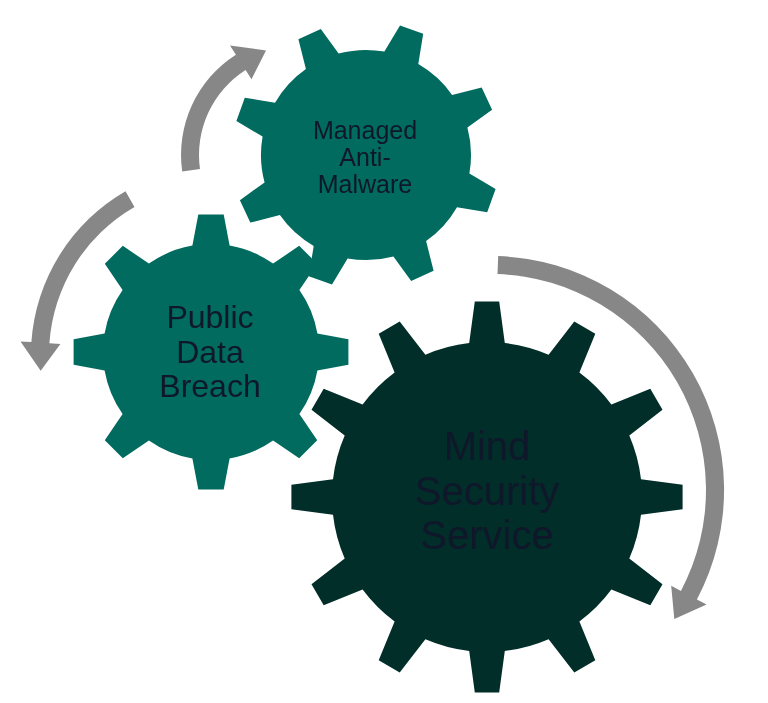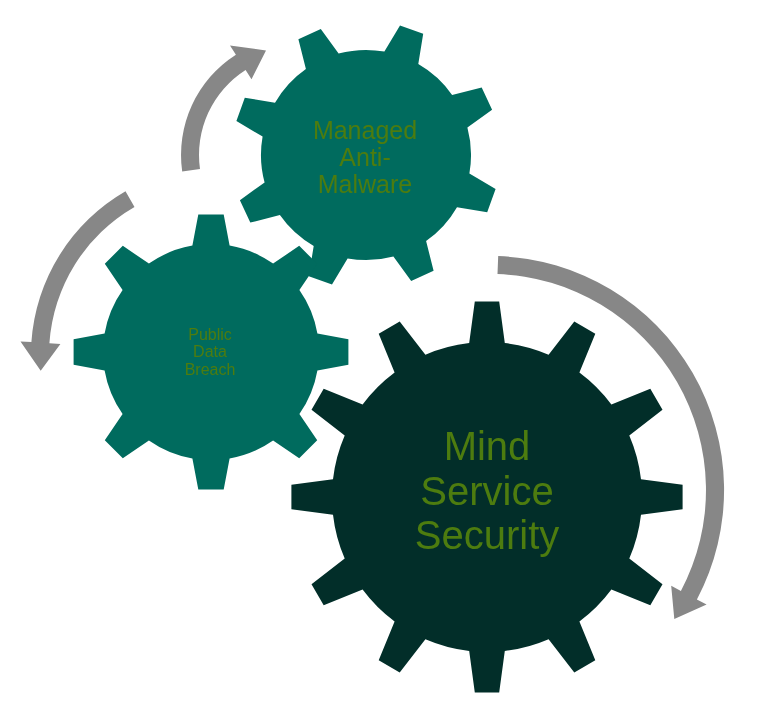--- a/index.html
+++ b/index.html
@@ -1,21 +1,21 @@
 <!DOCTYPE html>
 <html><head>
   <meta charset="utf-8">
   <style>
     html, body { margin: 0; padding: 0; background: #ffffff; }
     body { width: 768px; height: 703px; position: relative; overflow: hidden; font-family: "Liberation Sans", sans-serif; }
     #canvas { position: absolute; left: 0; top: 0; width: 768px; height: 703px; }
-    .gear-label { position: absolute; color: #4d7c0f; text-align: center; font-family: "Liberation Sans", sans-serif; line-height: 1.08; display: flex; flex-direction: column; align-items: center; justify-content: center; }
+    .gear-label { position: absolute; color: #0f172a; text-align: center; font-family: "Liberation Sans", sans-serif; line-height: 1.08; display: flex; flex-direction: column; align-items: center; justify-content: center; }
     .gear-label span { display: block; white-space: nowrap; }
     #label-anti { left: 285px; top: 112px; width: 160px; height: 90px; font-size: 25px; }
-    #label-breach { left: 130px; top: 292px; width: 160px; height: 120px; font-size: 16px; }
+    #label-breach { left: 130px; top: 292px; width: 160px; height: 120px; font-size: 32px; }
     #label-mind { left: 347px; top: 398px; width: 280px; height: 186px; font-size: 40px; line-height: 1.12; }
   </style>
 </head>
 <body>
 
 <svg id="canvas" viewBox="0 0 768 703" xmlns="http://www.w3.org/2000/svg">
   <g id="arrows-layer">
     <path id="arrow-top" d="M182.2,171.6 A119,119 0 0 1 235.9,54.7 L230.0,45.5 L266.0,50.4 L251.5,79.2 L245.6,69.9 A101,101 0 0 0 200.0,169.1 Z" fill="#878787"></path>
     <path id="arrow-left" d="M125.5,191.3 A189,189 0 0 0 31.4,342.1 L20.5,341.4 L40.7,370.7 L60.4,344.1 L49.4,343.3 A171,171 0 0 1 134.5,206.9 Z" fill="#878787"></path>
     <path id="arrow-right" d="M498.2,256.1 A234,234 0 0 1 696.9,599.4 L706.6,604.5 L674.3,619.1 L671.2,585.8 L680.9,591.0 A216,216 0 0 0 497.5,274.1 Z" fill="#878787"></path>
@@ -34,15 +34,15 @@
 </div>
 
 <div id="label-breach" class="gear-label">
   <span>Public</span>
   <span>Data</span>
   <span>Breach</span>
 </div>
 
 <div id="label-mind" class="gear-label">
   <span>Mind</span>
+  <span>Security</span>
   <span>Service</span>
-  <span>Security</span>
 </div>
 
 </body></html>

